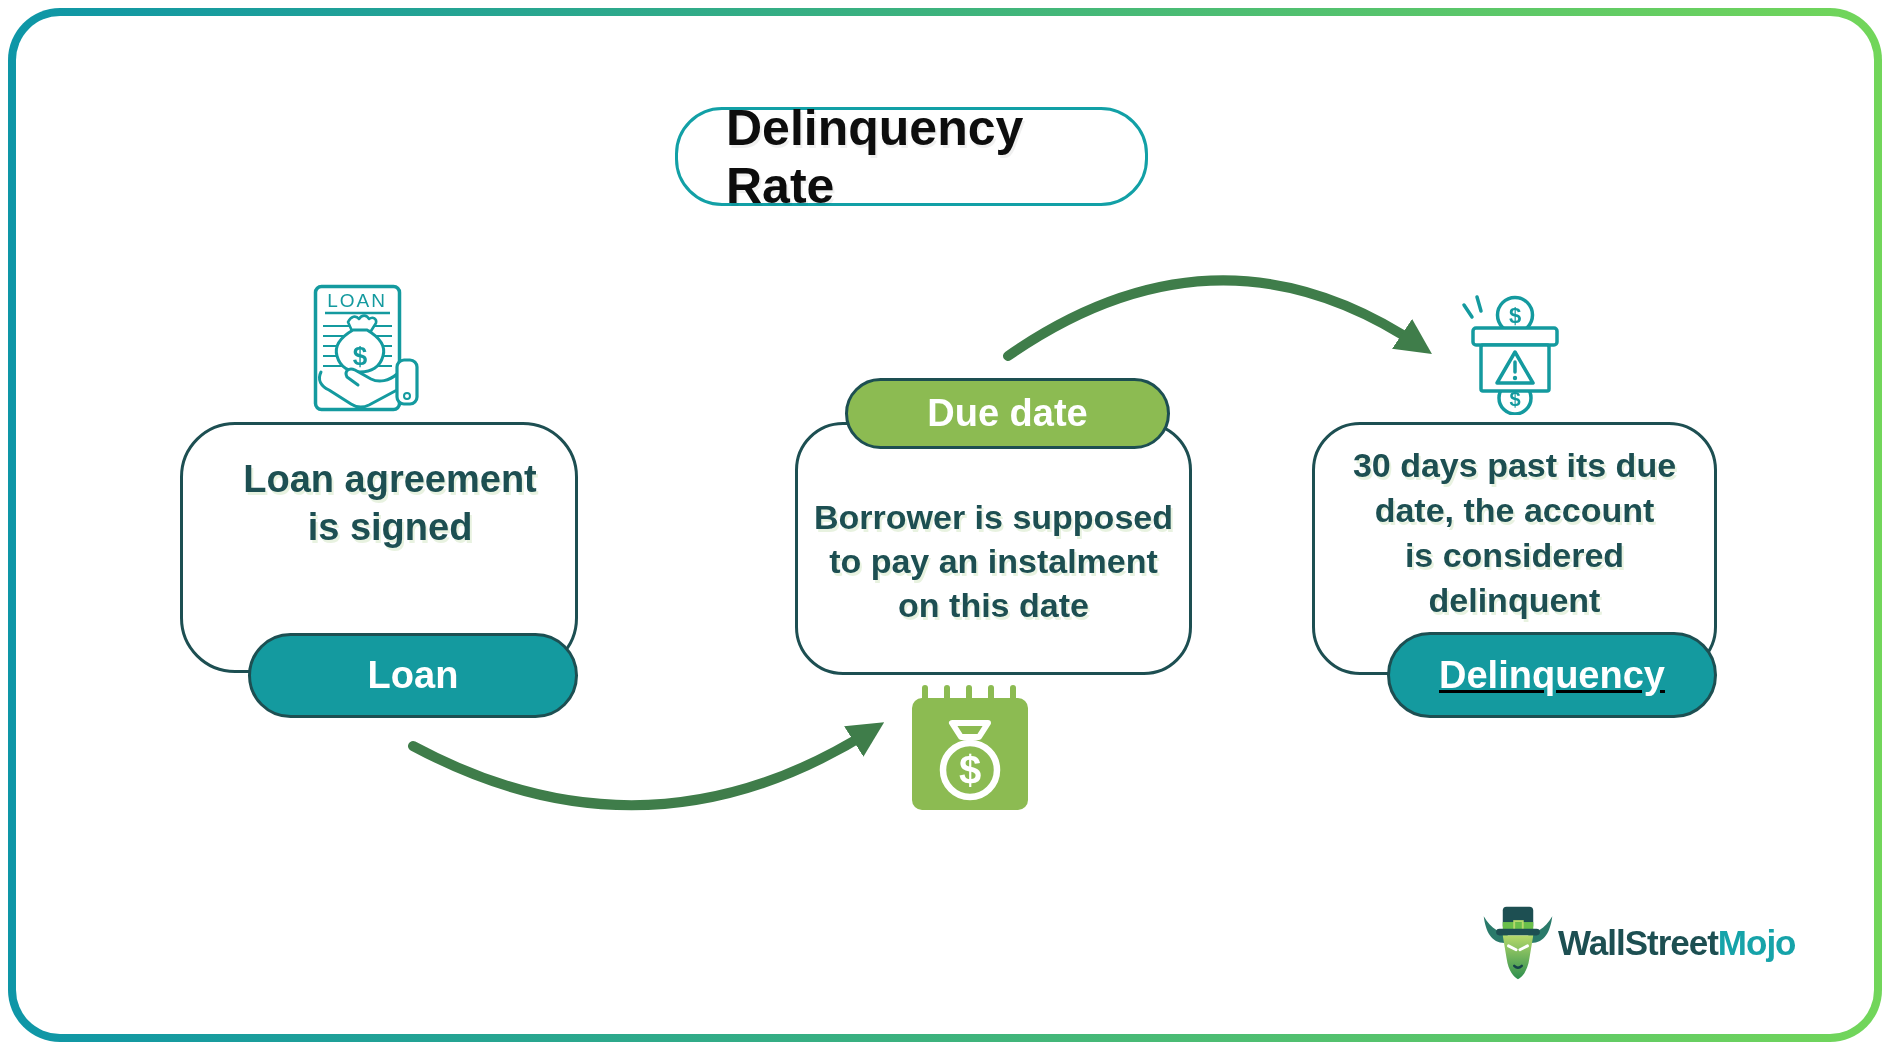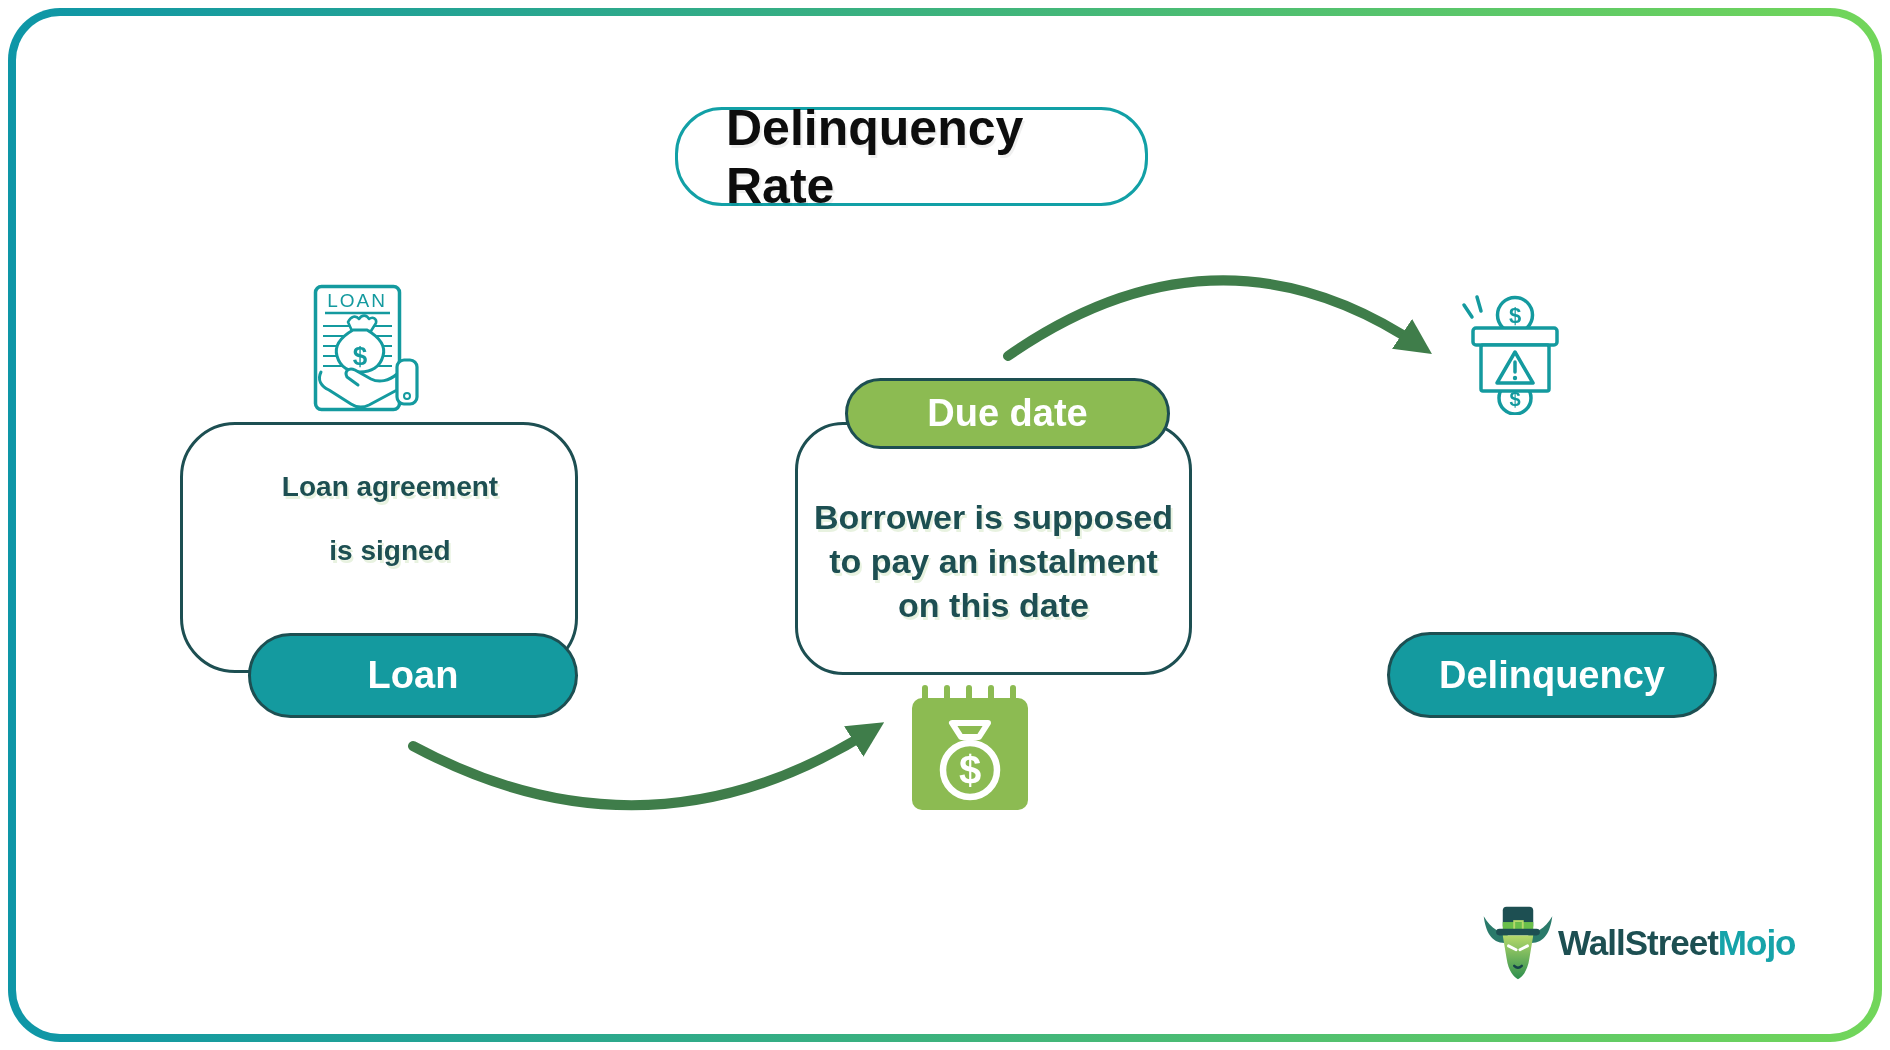--- a/index.html
+++ b/index.html
@@ -31,36 +31,36 @@
   
   .box{
     position:absolute;background:#fff;border:3.5px solid #1d4f52;
     box-sizing:border-box;z-index:2;text-align:center;
   }
   .box-text{
     white-space:pre-line;font-weight:700;color:#1d4f52;
     text-shadow:2px 3px 0 rgba(150,195,115,0.22);
   }
   .box-loan{left:180px;top:422px;width:398px;height:251px;border-radius:55px;padding-top:30px;}
-  .box-loan .box-text{font-size:28px;line-height:64px;padding-left:22px;}
+  .box-loan .box-text{font-size:38px;line-height:48px;padding-left:22px;}
   .box-due{left:795px;top:422px;width:397px;height:253px;border-radius:48px;padding-top:70px;}
   .box-due .box-text{font-size:34px;line-height:44px;}
   .box-delinq{left:1312px;top:422px;width:405px;height:253px;border-radius:48px;padding-top:18px;}
   .box-delinq .box-text{font-size:34px;line-height:45px;}
   
   .pill{
     position:absolute;box-sizing:border-box;border:3.5px solid #1d4f52;
     display:flex;align-items:center;justify-content:center;z-index:3;
   }
   .pill span{font-size:38px;font-weight:700;color:#fff;}
   .pill-teal{background:#149a9f;}
   .pill-green{background:#8cbb52;}
   .pill-loan{left:248px;top:633px;width:330px;height:85px;border-radius:43px;}
   .pill-due{left:845px;top:378px;width:325px;height:71px;border-radius:42px;}
-  .pill-delinq{left:1387px;top:632px;width:330px;height:86px;border-radius:43px;}
+  .pill-delinq{left:1387px;top:632px;width:330px;height:86px;border-radius:43px;text-decoration:underline;}
   
   .icon{position:absolute;z-index:1;}
   .icon-loan{left:313px;top:284px;}
   .icon-calendar{left:908px;top:685px;}
   .icon-deposit{left:1456px;top:289px;}
   
   .logo{position:absolute;left:1478px;top:903px;display:flex;align-items:center;z-index:1;}
   .logo-text{margin-left:0;font-size:35px;font-weight:700;letter-spacing:-1px;}
   .logo-text .lt1{color:#1d4f52;}
   .logo-text .lt2{color:#16a3a9;}
@@ -145,20 +145,26 @@
     <circle cx="59" cy="109" r="16" fill="#fff" stroke="#149a9f" stroke-width="3.5"></circle>
     <text x="59" y="117" font-size="20" text-anchor="middle" fill="#149a9f" font-family="Liberation Sans, sans-serif" font-weight="600">$</text>
 
     <rect x="25" y="56" width="68" height="46" rx="2" fill="#fff" stroke="#149a9f" stroke-width="3.5"></rect>
 
     <path d="M59 63 L77 94 H41 Z" fill="#fff" stroke="#149a9f" stroke-width="3.5" stroke-linejoin="round"></path>
     <line x1="59" y1="73" x2="59" y2="83" stroke="#149a9f" stroke-width="3.5" stroke-linecap="round"></line>
     <circle cx="59" cy="89" r="2.2" fill="#149a9f"></circle>
   </svg>
 
+  <div class="box box-delinq">
+    <div class="box-text">30 days past its due
+date, the account
+is considered
+delinquent</div>
+  </div>
   <div class="pill pill-teal pill-delinq">
     <span>Delinquency</span>
   </div>
 
   <div class="logo">
     <svg width="80" height="80" viewBox="0 0 84 80">
       <defs>
         <linearGradient id="bullg" x1="0" y1="0" x2="0" y2="1">
           <stop offset="0" stop-color="#b5d96a"></stop>
           <stop offset="1" stop-color="#2e8f4e"></stop>

